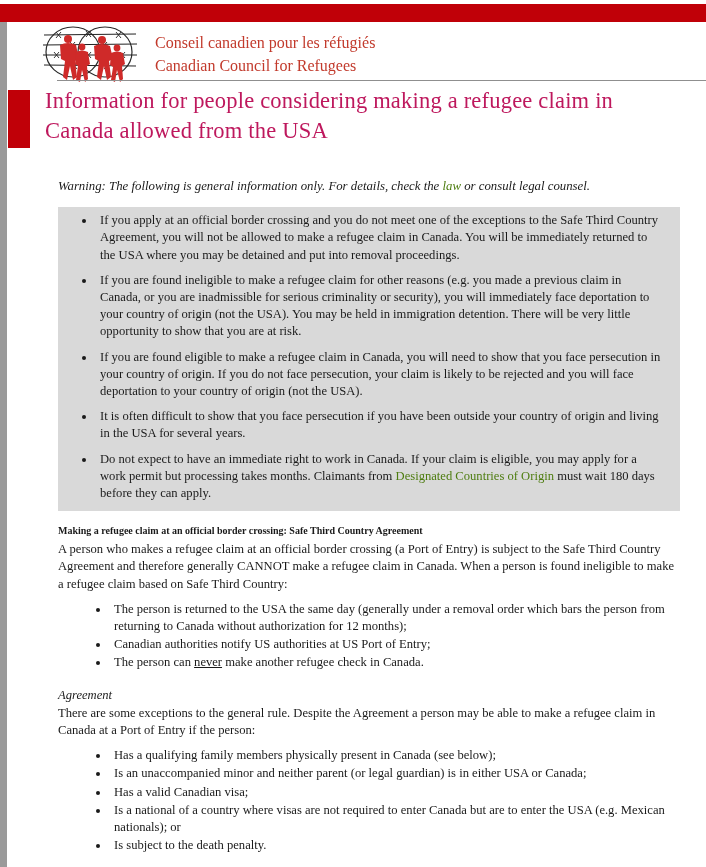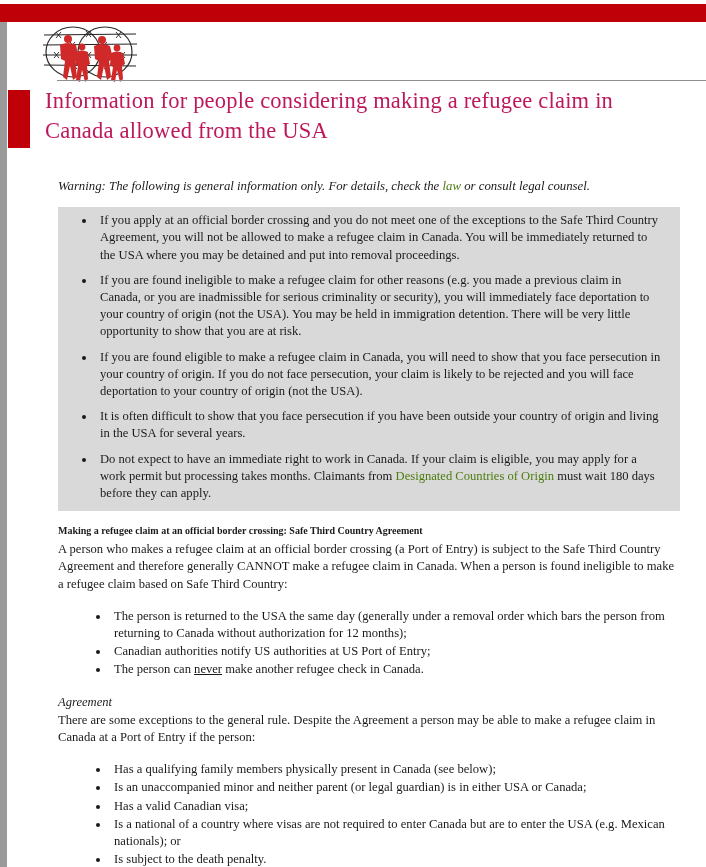--- a/index.html
+++ b/index.html
@@ -22,21 +22,21 @@
   .warning{font-style:italic;font-size:12.8px;}
   .red-link{color:#4d7c0f;text-decoration:none;cursor:pointer;}
   .cautions-box{background:#d9d9d9;margin-top:12px;padding:5px 16px 9px 18px;}
   .cautions-title{text-align:center;font-weight:bold;font-size:14.5px;margin:2px 0 8px 0;}
   ul{margin:0;padding:0;list-style:disc outside;}
   .cautions-box ul{padding-left:20px;}
   .cautions-box li{padding-left:4px;margin-bottom:8px;}
   .cautions-box li:last-child{margin-bottom:0;}
   .section-heading{font-weight:bold;font-size:10px;margin-top:11px;line-height:18px;}
   .para{margin-top:1px;}
-  ul.inner{padding-left:52px;margin-top:15px;}
+  ul.inner{padding-left:52px;margin-top:8px;}
   ul.inner li{padding-left:4px;margin-bottom:1px;}
   .exceptions-heading{font-style:italic;margin-top:15px;}
   .u{text-decoration:underline;}
 </style>
 </head>
 <body>
 
 <div class="page">
 
   <div class="top-bar"></div>
@@ -68,20 +68,24 @@
       <path d="M18 20 q8 -4 16 0 l3 14 -4 2 2 16 -4 3 -3 -14 -3 14 -4 -3 2 -16 -4 -2 z"></path>
       <circle cx="40" cy="22" r="3.4"></circle>
       <path d="M34 27 q6 -3 12 0 l2 12 -3 2 1 13 -3 3 -3 -12 -2 12 -4 -2 2 -14 -3 -2 z"></path>
       <circle cx="60" cy="15" r="4"></circle>
       <path d="M52 21 q8 -4 16 0 l3 13 -4 2 2 16 -4 3 -3 -14 -3 14 -4 -3 2 -16 -4 -2 z"></path>
       <circle cx="75" cy="23" r="3.4"></circle>
       <path d="M69 28 q6 -3 12 0 l2 11 -3 2 1 13 -3 3 -3 -12 -2 12 -4 -2 2 -13 -3 -2 z"></path>
     </g>
   </svg>
 
+  <div class="org-names">
+    <div>Conseil canadien pour les réfugiés</div>
+    <div>Canadian Council for Refugees</div>
+  </div>
 
   <div class="header-rule"></div>
 
   <div class="title-accent"></div>
   <div class="page-title">
     <div>Information for people considering making a refugee claim in</div>
     <div>Canada allowed from the USA</div>
   </div>
 
   <div class="content">

